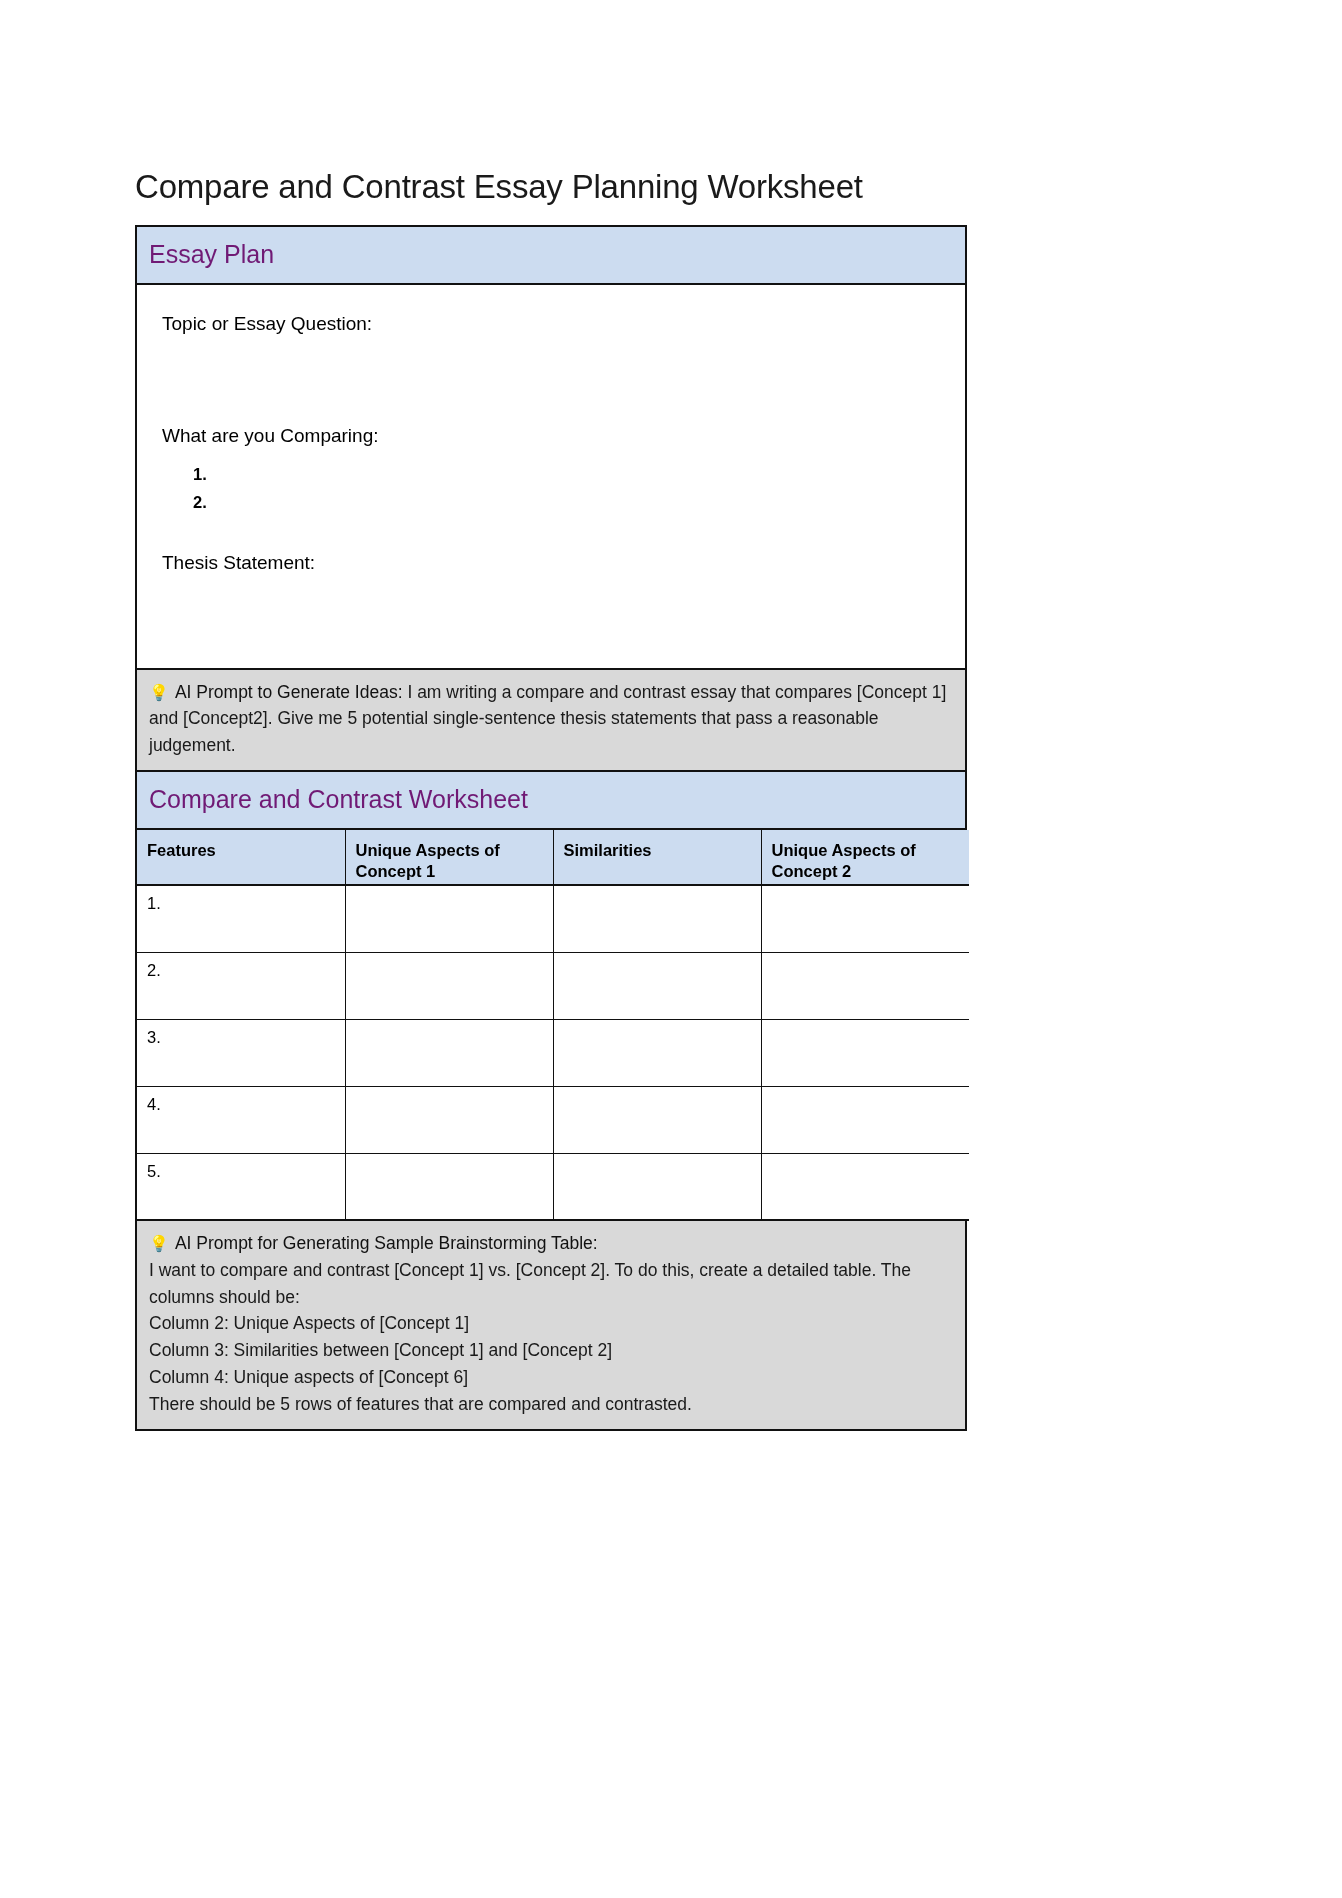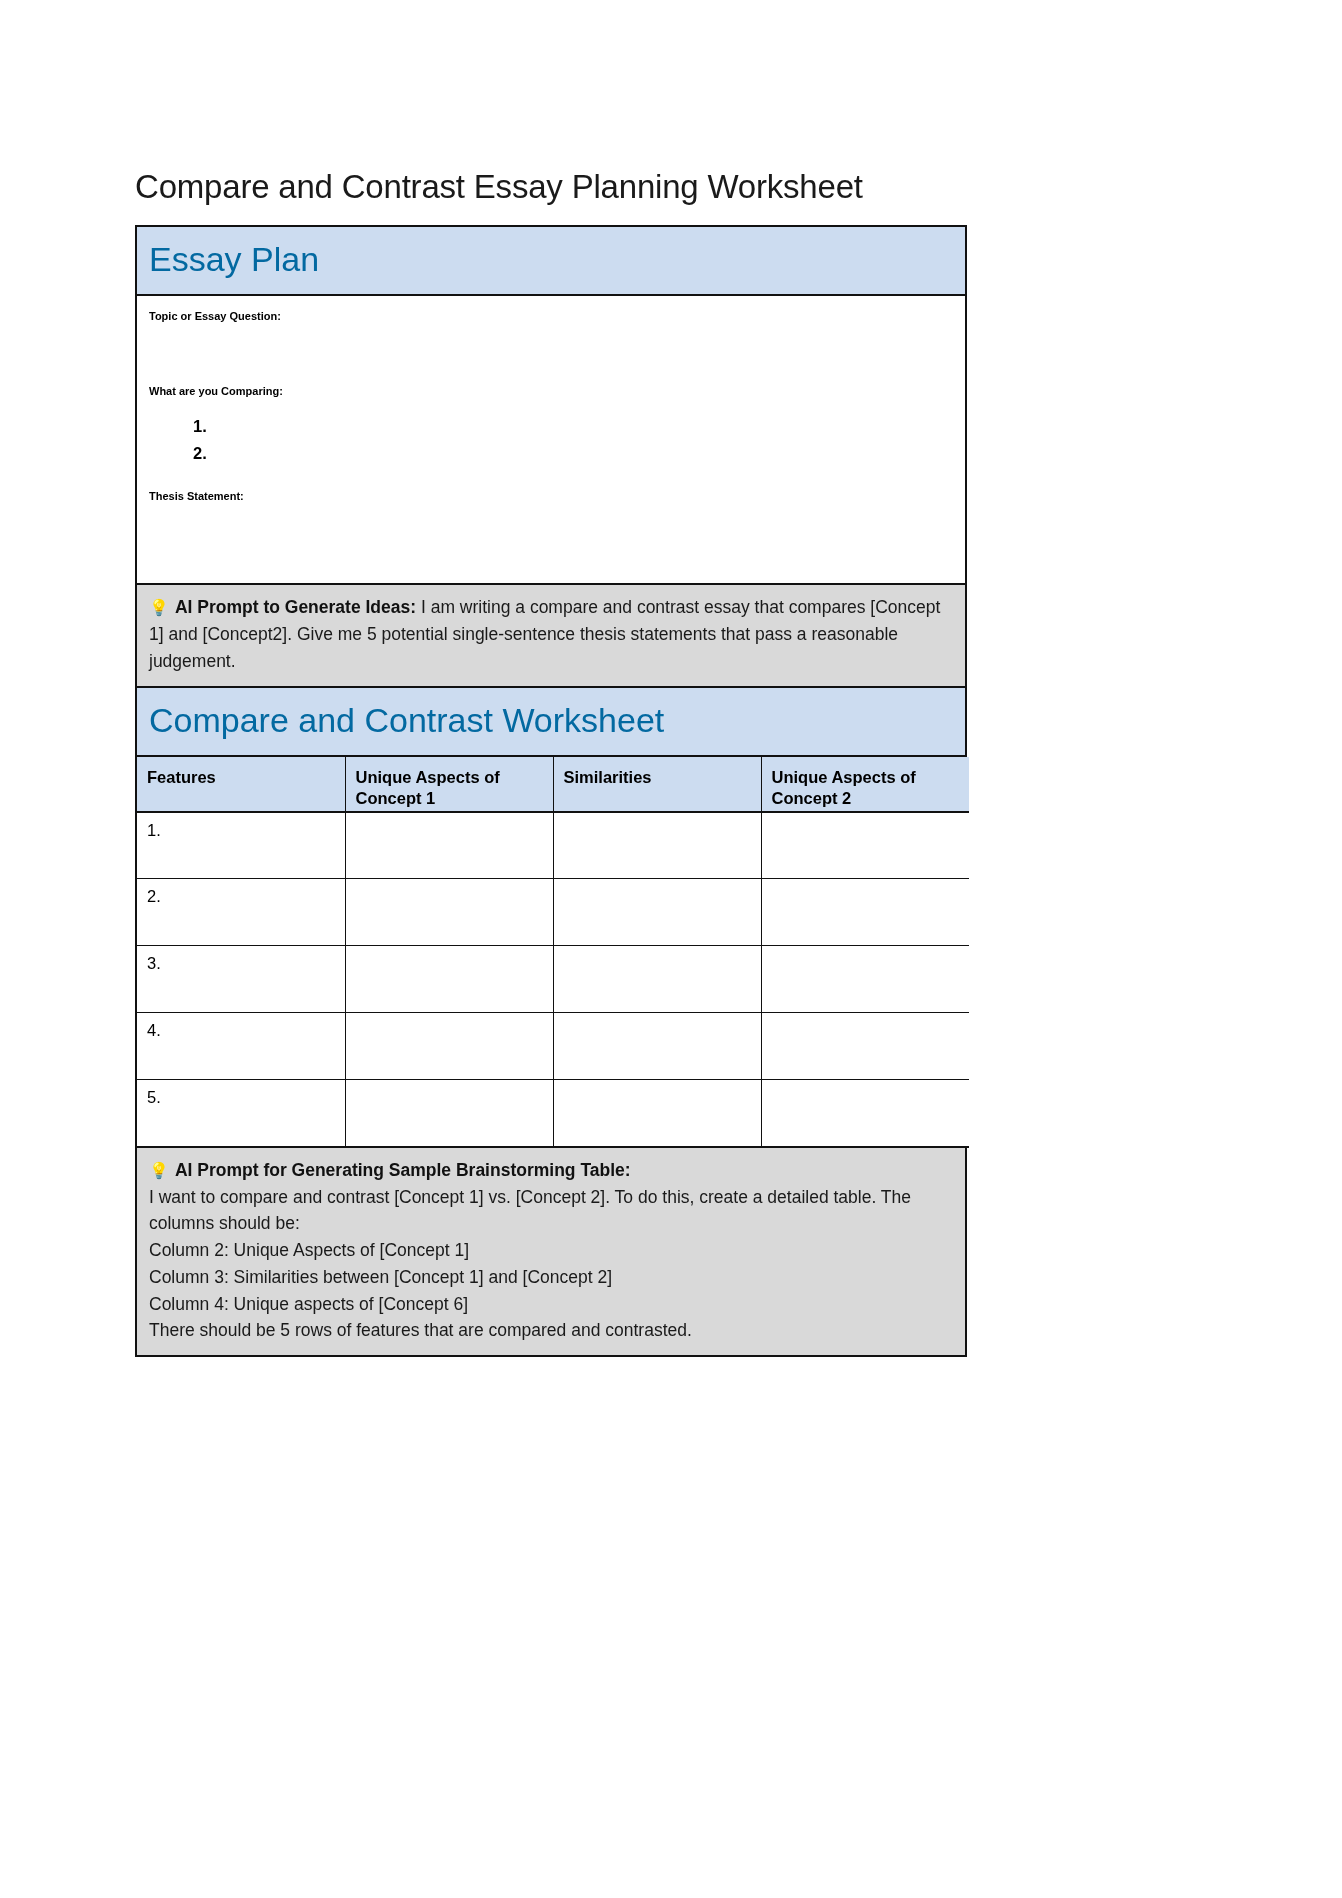--- a/index.html
+++ b/index.html
@@ -43,39 +43,39 @@
   .frame {
     border: 2px solid #111111;
     border-bottom: none;
     box-sizing: border-box;
     width: 832px;
   }
   
   .banner {
     background: #ccdcf0;
     padding: 12px 12px 14px 12px;
-    font-size: 34px;
+    font-size: 25px;
     font-weight: 400;
     line-height: 1.2;
-    color: #0369a1;
+    color: #701a75;
     border-bottom: 2px solid #111111;
     box-sizing: border-box;
   }
   
   .plan-body {
     background: #ffffff;
     padding: 14px 12px 18px 12px;
     border-bottom: 2px solid #111111;
     box-sizing: border-box;
   }
   .plan-label {
-    font-size: 11px;
-    font-weight: bold;
+    font-size: 19px;
+    font-weight: normal;
     line-height: 1.25;
-    margin: 0;
+    margin: 13px;
   }
   .gap-lg { height: 62px; }
   .gap-md { height: 22px; }
   .plan-list {
     margin: 14px 0 0 0;
     padding: 0 0 0 44px;
     list-style: none;
   }
   .plan-list li {
     font-size: 16.5px;
@@ -94,21 +94,21 @@
     font-size: 17.5px;
     line-height: 1.53;
     color: #1a1a1a;
   }
   .ai-box .bulb {
     color: #e8c34a;
     font-size: 16px;
     margin-right: 6px;
   }
   .ai-box .lead {
-    font-weight: bold;
+    font-weight: normal;
     color: #111111;
     margin-top: 44px;
   }
   .ai-line { display: block; }
 
   
   table.cc {
     border-collapse: collapse;
     width: 832px;
     table-layout: fixed;

